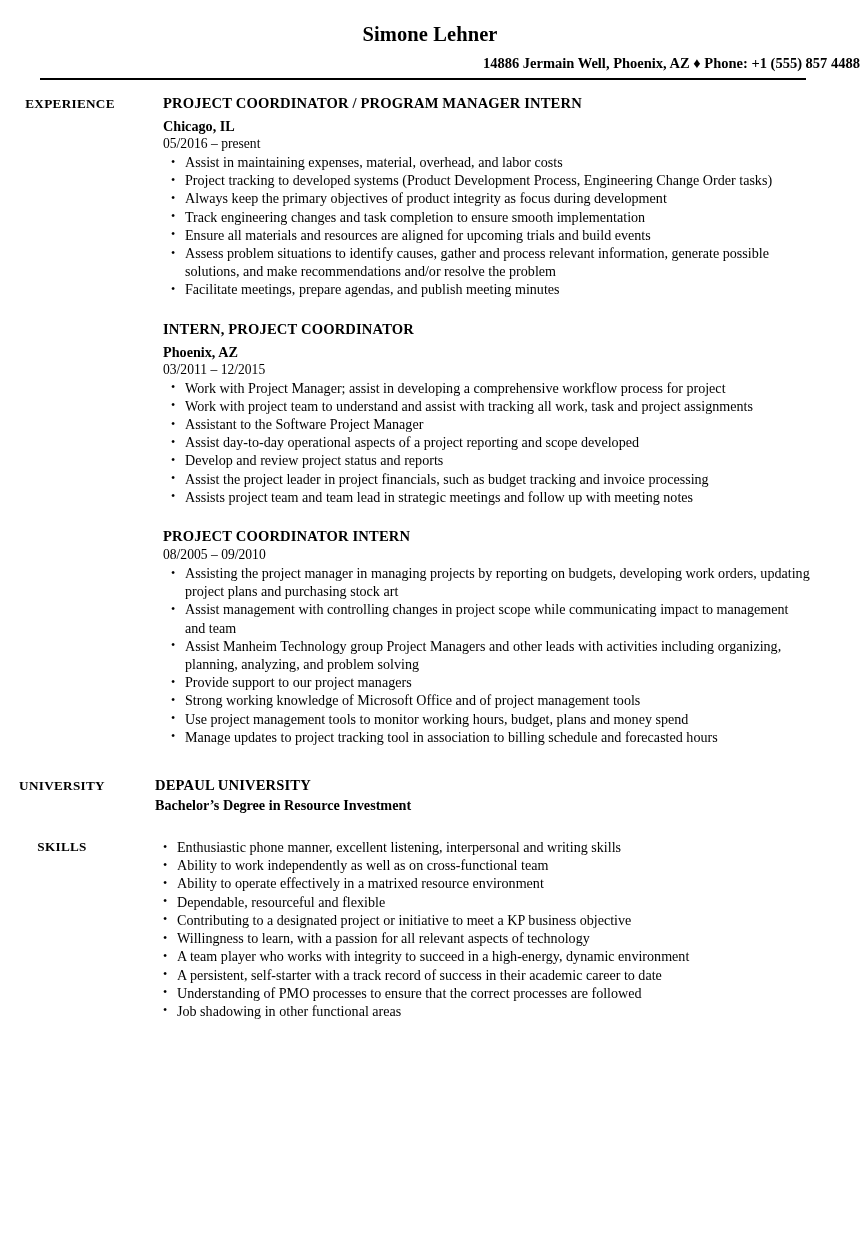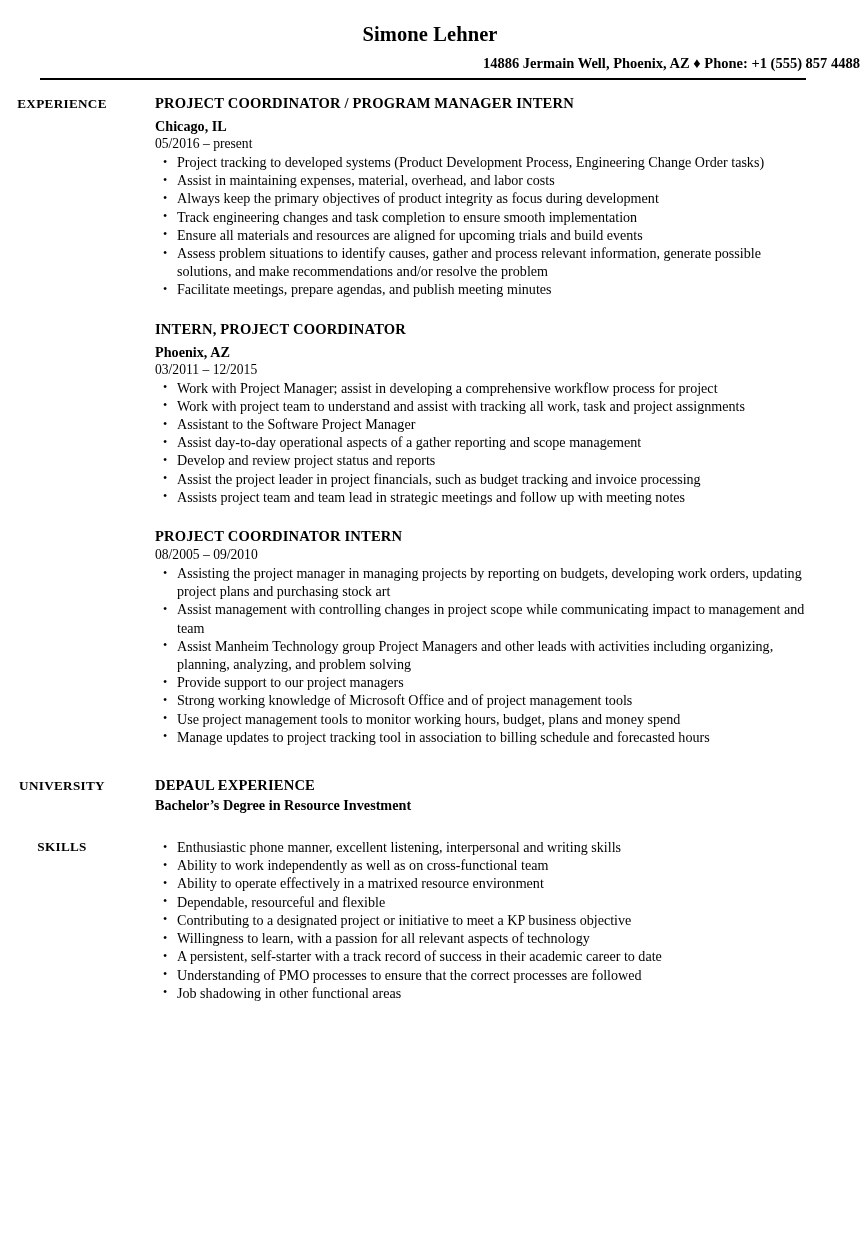--- a/index.html
+++ b/index.html
@@ -63,21 +63,21 @@
     padding-top: 2px;
     box-sizing: border-box;
   }
   .section-body {
     flex: 1 1 auto;
     padding-left: 31px;
     padding-right: 50px;
     box-sizing: border-box;
   }
 
-  #experience-section { margin-top: 14px; }
+  #experience-section { margin-top: 14px; margin-left: 8px; }
   #education-section  { margin-top: 30px; }
   #skills-section     { margin-top: 22px; }
 
   
   .job { margin-bottom: 21px; }
   .job:last-child { margin-bottom: 0; }
 
   .job-title {
     font-size: 14.6px;
     font-weight: bold;
@@ -145,39 +145,39 @@
 
   <div class="section" id="experience-section">
     <div class="section-label">EXPERIENCE</div>
     <div class="section-body">
 
       <div class="job">
         <div class="job-title">PROJECT COORDINATOR / PROGRAM MANAGER INTERN</div>
         <div class="job-location">Chicago, IL</div>
         <div class="job-dates">05/2016 – present</div>
         <ul class="bullets">
+            <li>Assist in maintaining expenses, material, overhead, and labor costs</li>
             <li>Project tracking to developed systems (Product Development Process, Engineering Change Order tasks)</li>
-            <li>Assist in maintaining expenses, material, overhead, and labor costs</li>
             <li>Always keep the primary objectives of product integrity as focus during development</li>
             <li>Track engineering changes and task completion to ensure smooth implementation</li>
             <li>Ensure all materials and resources are aligned for upcoming trials and build events</li>
             <li>Assess problem situations to identify causes, gather and process relevant information, generate possible solutions, and make recommendations and/or resolve the problem</li>
             <li>Facilitate meetings, prepare agendas, and publish meeting minutes</li>
           </ul>
       </div>
 
       <div class="job">
         <div class="job-title">INTERN, PROJECT COORDINATOR</div>
         <div class="job-location">Phoenix, AZ</div>
         <div class="job-dates">03/2011 – 12/2015</div>
         <ul class="bullets">
             <li>Work with Project Manager; assist in developing a comprehensive workflow process for project</li>
             <li>Work with project team to understand and assist with tracking all work, task and project assignments</li>
             <li>Assistant to the Software Project Manager</li>
-            <li>Assist day-to-day operational aspects of a gather reporting and scope management</li>
+            <li>Assist day-to-day operational aspects of a project reporting and scope developed</li>
             <li>Develop and review project status and reports</li>
             <li>Assist the project leader in project financials, such as budget tracking and invoice processing</li>
             <li>Assists project team and team lead in strategic meetings and follow up with meeting notes</li>
           </ul>
       </div>
 
       <div class="job">
         <div class="job-title">PROJECT COORDINATOR INTERN</div>
         <div class="job-dates">08/2005 – 09/2010</div>
         <ul class="bullets">
@@ -190,35 +190,36 @@
             <li>Manage updates to project tracking tool in association to billing schedule and forecasted hours</li>
           </ul>
       </div>
 
     </div>
   </div>
 
   <div class="section" id="education-section">
     <div class="section-label">UNIVERSITY</div>
     <div class="section-body">
-      <div class="edu-school">DEPAUL EXPERIENCE</div>
+      <div class="edu-school">DEPAUL UNIVERSITY</div>
       <div class="edu-degree">Bachelor’s Degree in Resource Investment</div>
     </div>
   </div>
 
   <div class="section" id="skills-section">
     <div class="section-label">SKILLS</div>
     <div class="section-body">
       <ul class="bullets">
           <li>Enthusiastic phone manner, excellent listening, interpersonal and writing skills</li>
           <li>Ability to work independently as well as on cross-functional team</li>
           <li>Ability to operate effectively in a matrixed resource environment</li>
           <li>Dependable, resourceful and flexible</li>
           <li>Contributing to a designated project or initiative to meet a KP business objective</li>
           <li>Willingness to learn, with a passion for all relevant aspects of technology</li>
+          <li>A team player who works with integrity to succeed in a high-energy, dynamic environment</li>
           <li>A persistent, self-starter with a track record of success in their academic career to date</li>
           <li>Understanding of PMO processes to ensure that the correct processes are followed</li>
           <li>Job shadowing in other functional areas</li>
         </ul>
     </div>
   </div>
 
 </div>
 
 </body></html>

